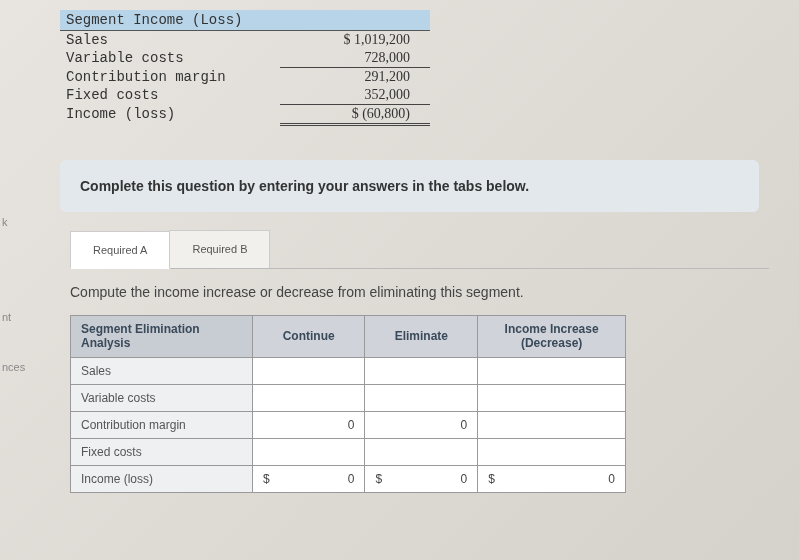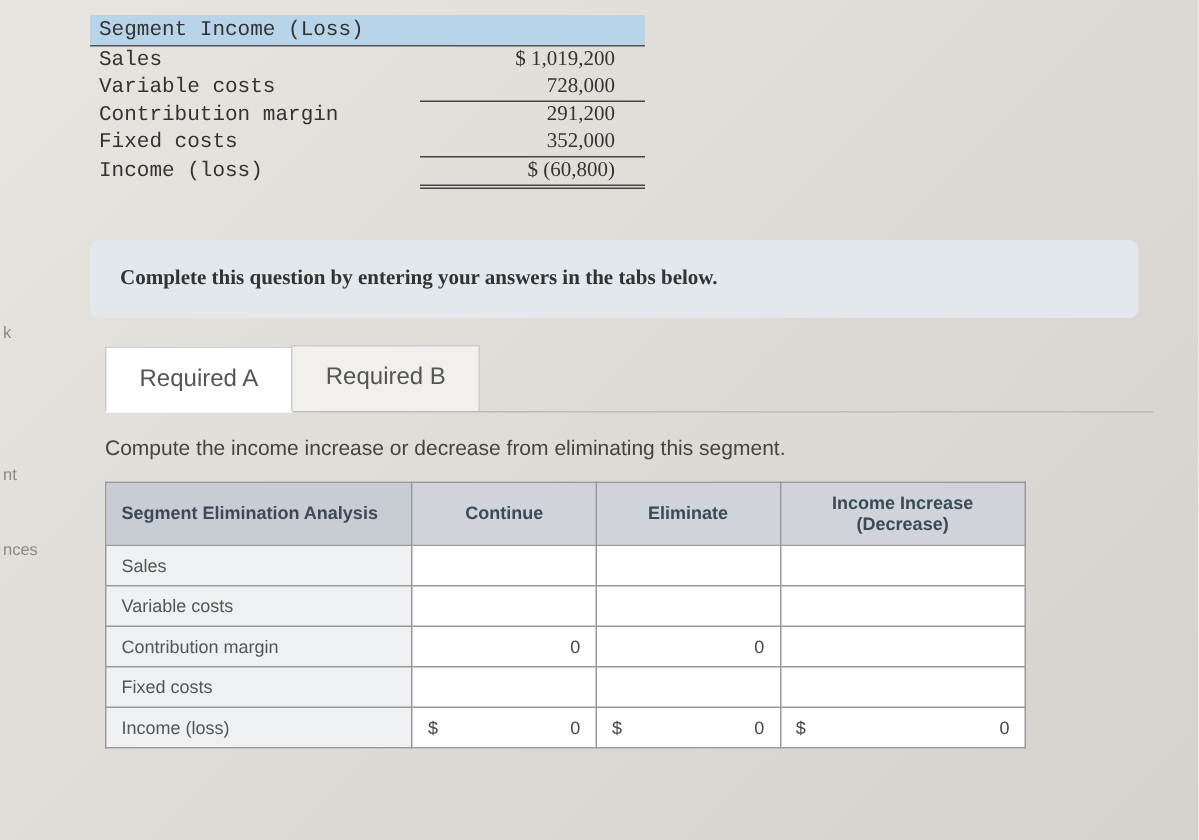--- a/index.html
+++ b/index.html
@@ -56,30 +56,29 @@
       color: #444;
     }
     .instruction-box {
       background: #e2e8ec;
       border-radius: 6px;
       padding: 18px 20px;
       margin: 0 10px 18px 0;
       font-weight: bold;
       font-size: 14px;
       color: #333;
-      font-family: Liberation Serif, serif;
     }
     .tabs {
       display: flex;
       margin-left: 10px;
       border-bottom: 1px solid #bbb;
     }
     .tab {
       padding: 12px 22px;
-      font-size: 16px;
+      font-size: 11px;
       color: #555;
       background: #f2f0ec;
       border: 1px solid #ccc;
       border-bottom: none;
       margin-right: -1px;
       cursor: pointer;
     }
     .tab.active {
       background: #fff;
       border-bottom: 1px solid #fff;
@@ -88,21 +87,21 @@
     }
     .tab-content {
       margin: 15px 10px 0 10px;
       font-size: 14px;
       color: #444;
     }
     .analysis-table {
       margin-top: 15px;
       border-collapse: collapse;
       font-size: 12px;
-      width: 614px;
+      width: 556px;
       background: #fff;
     }
     .analysis-table th, .analysis-table td {
       border: 1px solid #999;
       padding: 6px 10px;
     }
     .analysis-table th {
       background: #d0d4da;
       color: #3a4a5a;
       font-weight: bold;

